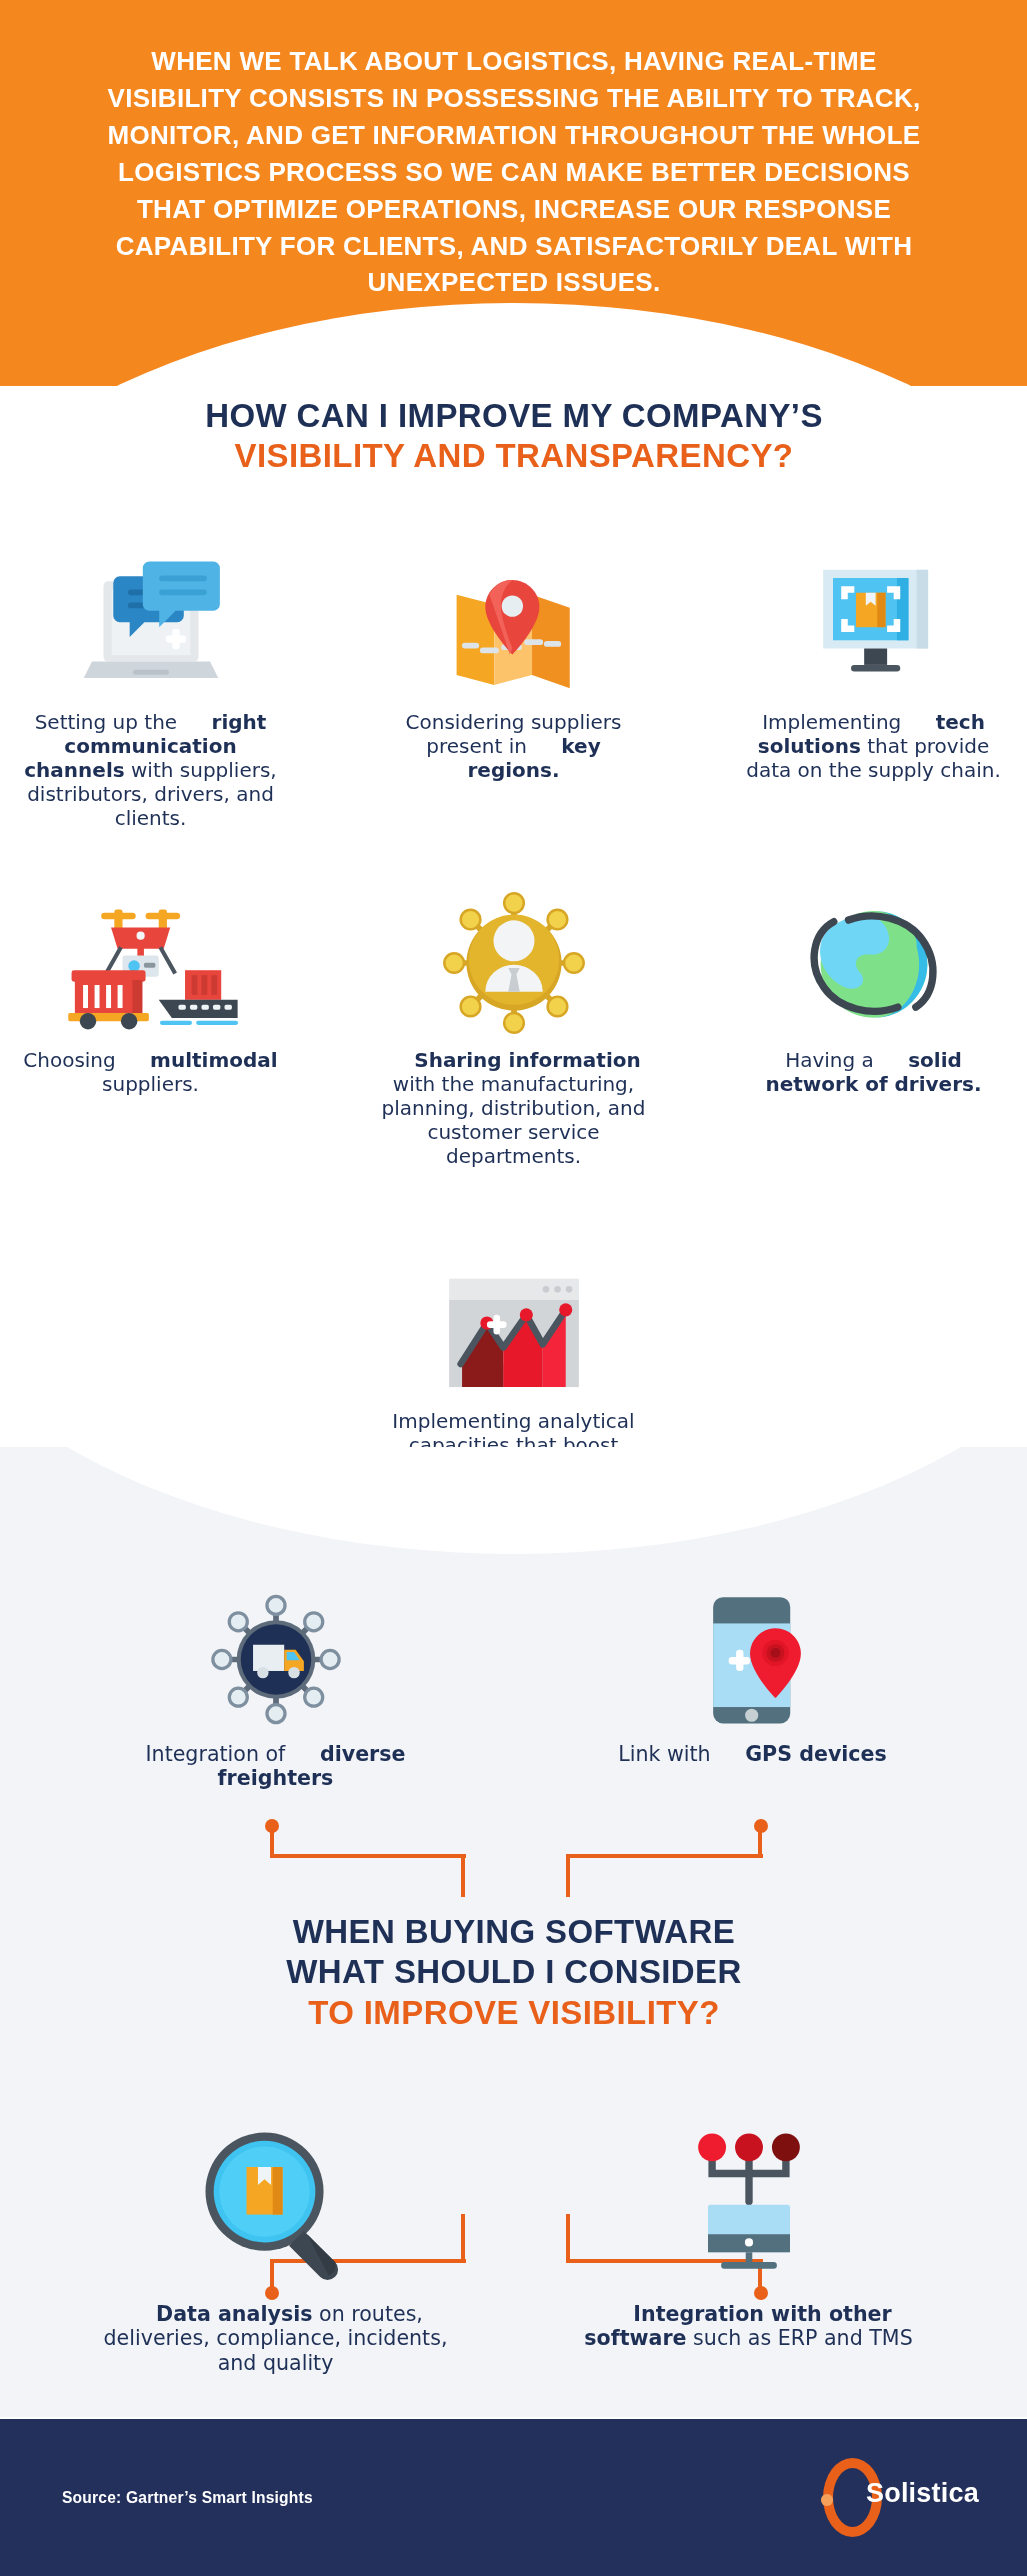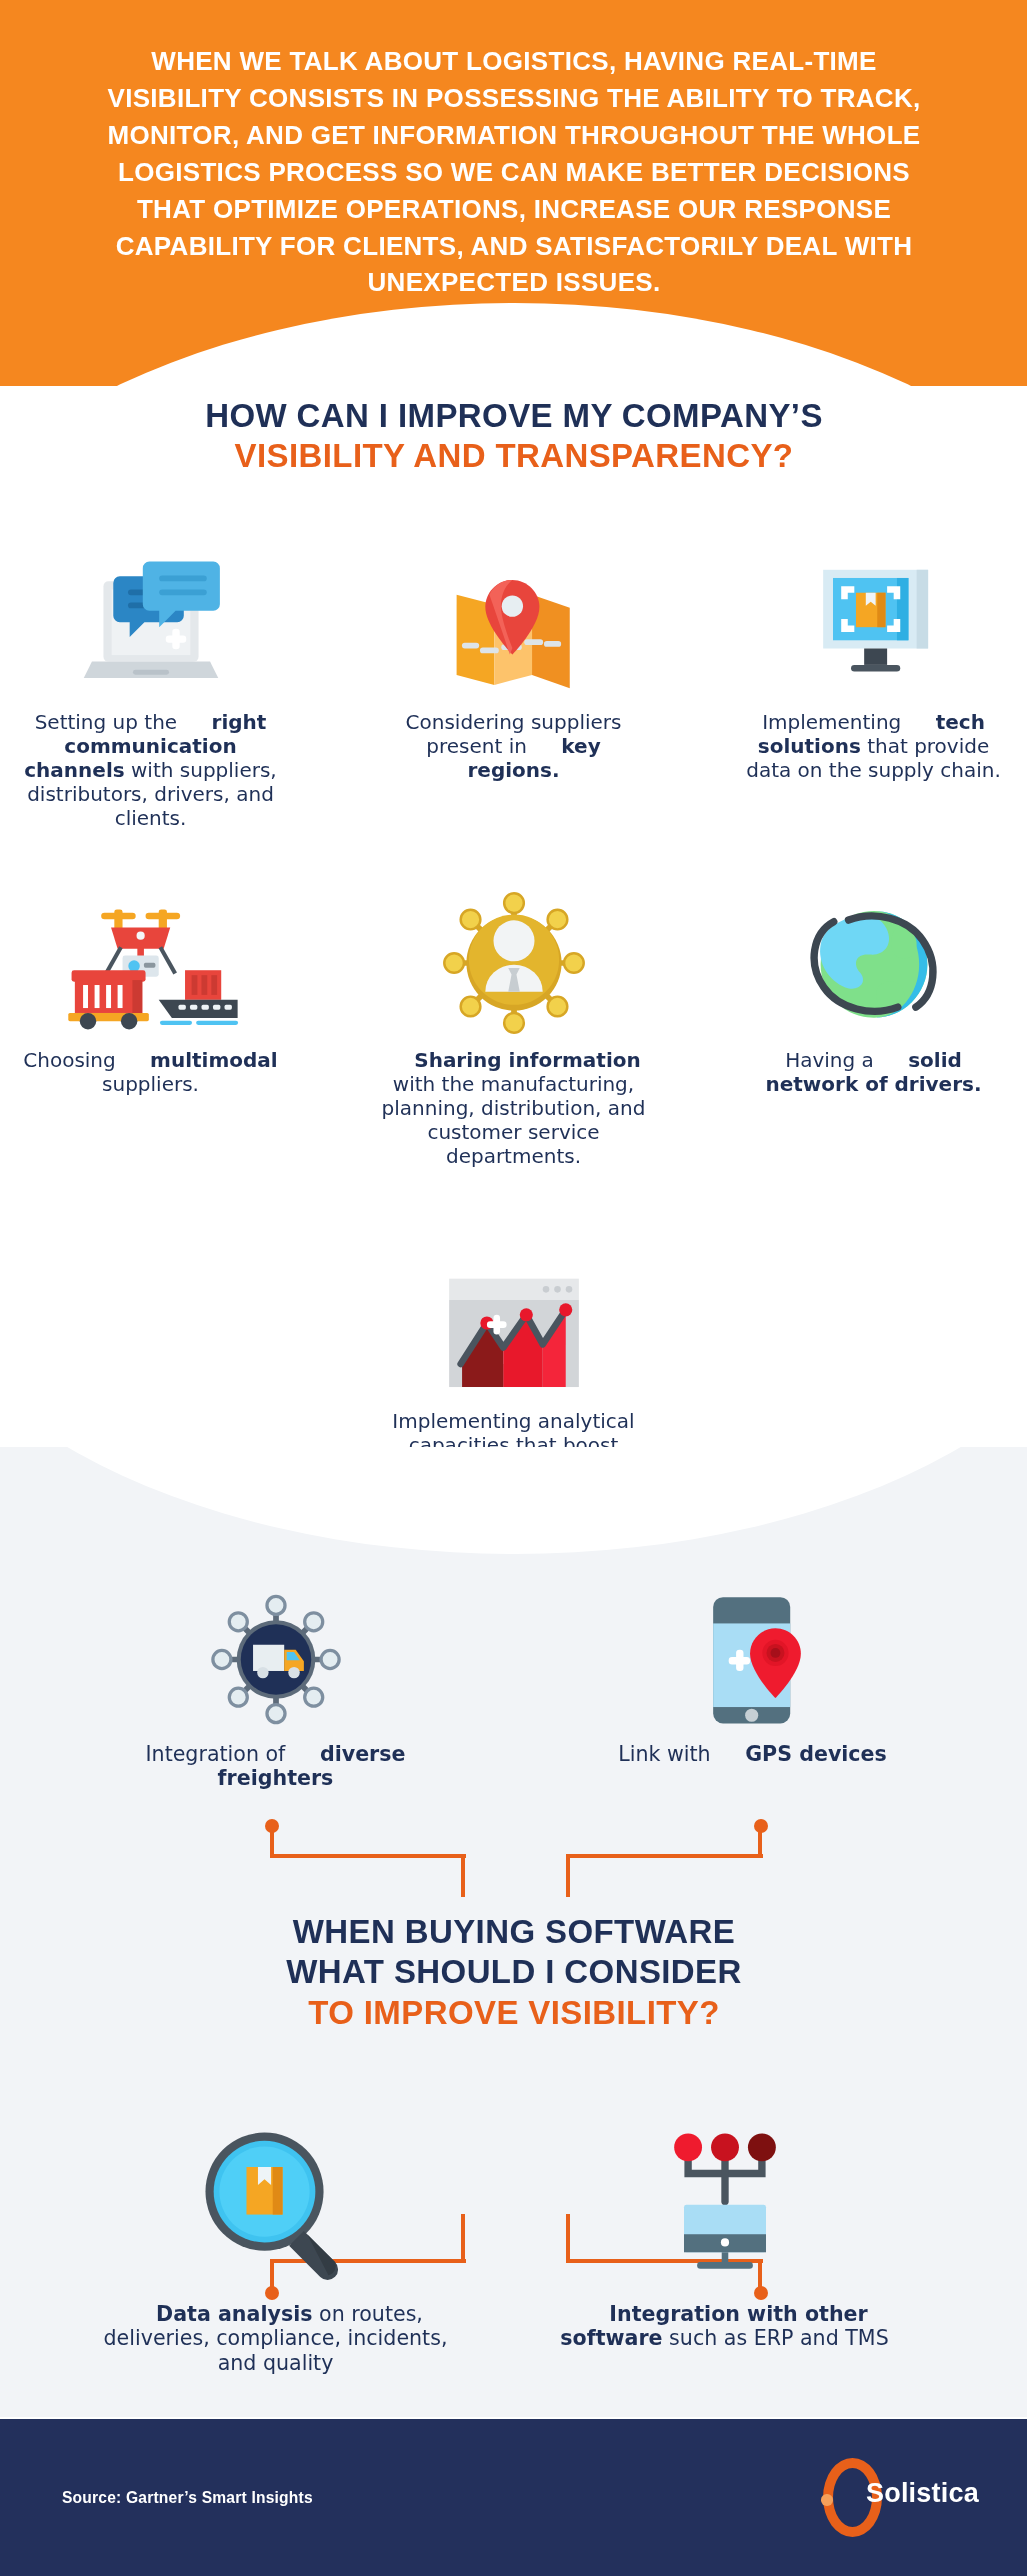--- a/index.html
+++ b/index.html
@@ -402,21 +402,21 @@
         <rect x="64" y="50" width="44" height="58" fill="#F5A623"></rect>
         <rect x="96" y="50" width="12" height="58" fill="#E08A15"></rect>
         <path d="M78 50 h16 v22 l-8 -7 l-8 7 z" fill="#EEF4F7"></path>
         <path d="M134 128 l38 38 a12 12 0 0 1 -18 18 l-38 -38 z" fill="#3D4751"></path>
         <path d="M138 132 l34 34 a12 12 0 0 1 -8 16 z" fill="#333C44"></path>
       </svg>
     </div>
     <div class="cap"><b>Data analysis</b> on routes, deliveries, compliance, incidents, and quality</div>
   </div>
 
-  <div class="blk" style="left:552px;top:2113px;">
+  <div class="blk" style="left:576px;top:2113px;">
     <div class="art" style="height:177px;">
       <svg width="148" height="164" viewBox="0 0 180 200">
         <g fill="none" stroke="#4A555F" stroke-width="9" stroke-linecap="round">
           <path d="M45 32 v26 h90 v-26"></path>
           <path d="M90 32 v60"></path>
         </g>
         <circle cx="45" cy="26" r="17" fill="#EF1B2E"></circle>
         <circle cx="90" cy="26" r="17" fill="#C8121F"></circle>
         <circle cx="135" cy="26" r="17" fill="#7E1010"></circle>
         <rect x="40" y="96" width="100" height="58" rx="3" fill="#A9DDF5"></rect>

